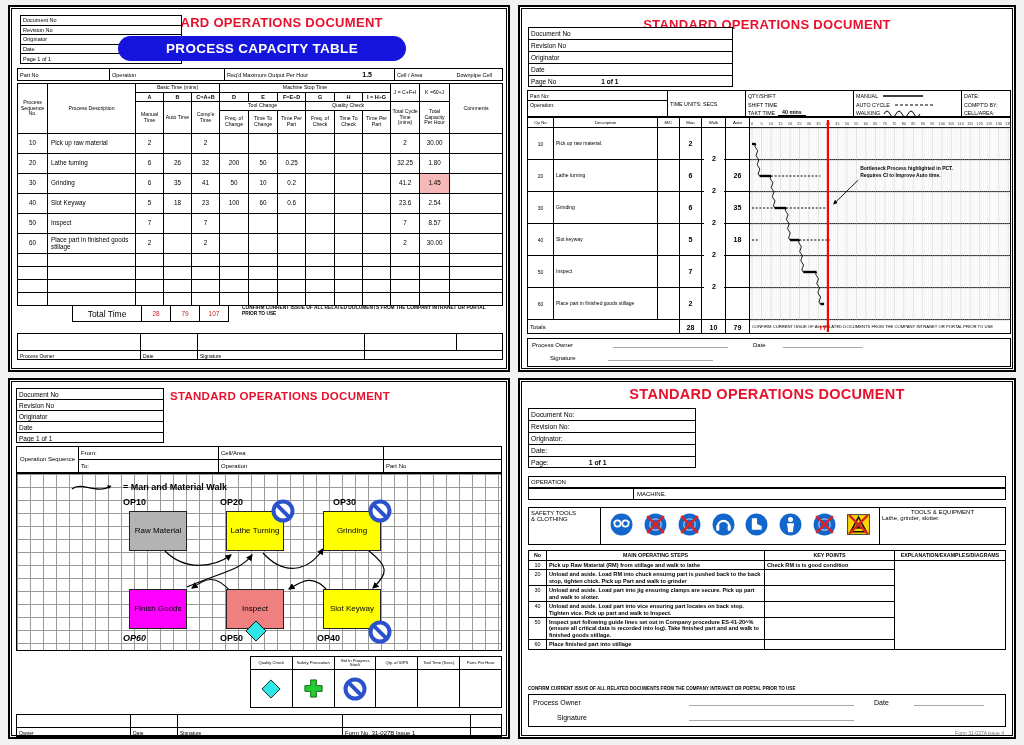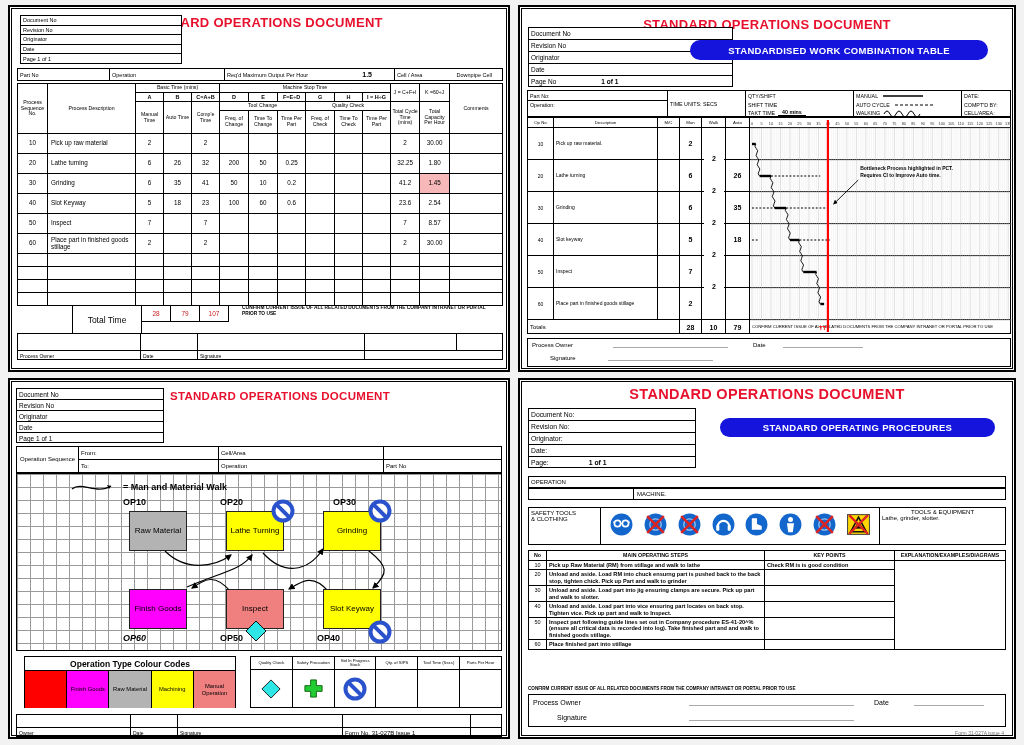--- a/index.html
+++ b/index.html
@@ -19,21 +19,21 @@
 .pct .h2 th{font-size:5.5px;font-weight:bold}
 .pct .h1{height:9px}.pct .h2{height:9px}.pct .h3{height:9px}.pct .h4{height:23px}
 .pct tbody td{font-size:6.3px;height:20px}
 .pct tbody tr.empty td{height:13px}
 .pct td.tl{text-align:left;padding-left:3px}
 .pct td.hl{background:#f6b8b8}
 .meta-row{position:absolute;display:flex;border:1px solid #000;background:#fff;font-size:5.5px;align-items:stretch}
 .meta-row .mcell{border-right:1px solid #000;display:flex;align-items:center;padding:0 2px;overflow:hidden}
 .meta-row .mcell:last-child{border-right:none}
 .pct-total{position:absolute;display:flex}
-.pct-total .lab{border:1px solid #000;width:70px;height:29px;font-size:8.5px;display:flex;align-items:center;justify-content:center}
+.pct-total .lab{border:1px solid #000;width:70px;height:17px;font-size:8.5px;display:flex;align-items:center;justify-content:center}
 .pct-total .val{border:1px solid #000;border-left:none;width:29px;height:17px;font-size:6.5px;color:#cc2222;display:flex;align-items:center;justify-content:center}
 .confirm{position:absolute;font-size:4.8px;font-weight:bold;line-height:1.2;color:#000}
 .sig-grid{position:absolute;border:1px solid #000;background:#fff}
 .sig-grid .sgrow{display:flex}
 .sig-grid .sgcell{border-right:1px solid #000;border-bottom:1px solid #000;font-size:5px;display:flex;align-items:flex-end;padding:1px 2px;overflow:hidden}
 
 .swct-table{position:absolute;border:1px solid #000;background:#fff}
 .srow{display:flex;border-bottom:1px solid #000;position:relative}
 .scell{border-right:1px solid #000;overflow:hidden;display:flex;align-items:center;justify-content:center;font-size:5px}
 .scell:last-child{border-right:none}
@@ -93,20 +93,21 @@
 
 <section class="panel" style="left:8px;top:5px;width:502px;height:367px">
   <div class="red-title abs" style="left:0;width:100%;top:8px;font-size:13px">STANDARD OPERATIONS DOCUMENT</div>
   <div class="info-box" style="left:10px;top:8px;width:162px;height:49px">
     <div class="irow" style="height:9.5px;font-size:5.5px">Document No</div>
     <div class="irow" style="height:9.5px;font-size:5.5px">Revision No</div>
     <div class="irow" style="height:9.5px;font-size:5.5px">Originator</div>
     <div class="irow" style="height:9.5px;font-size:5.5px">Date</div>
     <div class="irow" style="height:9px;font-size:5.5px">Page 1 of 1</div>
   </div>
+  <div class="pill" style="left:108px;top:29px;width:288px;height:25px;font-size:13.5px">PROCESS CAPACITY TABLE</div>
   <div class="meta-row" style="left:7px;top:61px;width:486px;height:13px">
     <div class="mcell" style="width:92px">Part No</div>
     <div class="mcell" style="width:115px">Operation</div>
     <div class="mcell" style="width:170px;border-right:1px solid #000;justify-content:space-between">
       <span>Req'd Maximum Output Per Hour</span>
       <span style="font-weight:bold;font-size:7px;padding-right:20px">1.5</span>
     </div>
     <div class="mcell" style="flex:1;justify-content:space-between">
       <span>Cell / Area</span>
       <span style="padding-right:8px">Downpipe Cell</span>
@@ -360,21 +361,20 @@
   <div class="info-box" style="left:8px;top:20px;width:205px;height:60px">
     <div class="irow" style="height:12px;font-size:6.5px">Document No</div>
     <div class="irow" style="height:12px;font-size:6.5px">Revision No</div>
     <div class="irow" style="height:12px;font-size:6.5px">Originator</div>
     <div class="irow" style="height:12px;font-size:6.5px">Date</div>
     <div class="irow" style="height:11px;font-size:6.5px">
       <span>Page No</span>
       <span style="font-weight:bold;margin-left:45px">1 of 1</span>
     </div>
   </div>
-  <div class="pill" style="left:170px;top:33px;width:298px;height:20px;font-size:9.5px">STANDARDISED WORK COMBINATION TABLE</div>
   <div class="swct-meta" style="left:7px;top:83px;width:484px;height:27px">
     <div class="col" style="width:140px">
       <div class="ln">Part No:</div>
       <div class="ln" style="border-top:1px solid #000;margin:0 -2px;padding:0 2px">Operation:</div>
     </div>
     <div class="col" style="width:78px;display:flex;align-items:center">TIME UNITS: SECS</div>
     <div class="col" style="width:108px">
       <div class="ln">QTY/SHIFT</div>
       <div class="ln">SHIFT TIME</div>
       <div class="ln">
@@ -760,30 +760,20 @@
       <div class="badge" style="left: 228px; top: 146px;"><svg width="22" height="22" viewBox="0 0 22 22">
           <polygon points="11,1 21,11 11,21 1,11" fill="#2ee6e6" stroke="#111" stroke-width="1"></polygon>
         </svg></div>
       <div class="oplabel" style="left: 300px; top: 159px;">OP40</div>
       <div class="station" style="left: 306px; top: 115px; width: 58px; height: 40px; background: rgb(255, 255, 0);">Slot Keyway</div>
       <div class="badge" style="left: 350px; top: 145px;"><svg width="26" height="26" viewBox="0 0 26 26">
           <circle cx="13" cy="13" r="9.5" fill="#fff" stroke="#2a52cc" stroke-width="4"></circle>
           <line x1="6.6" y1="6.6" x2="19.4" y2="19.4" stroke="#2a52cc" stroke-width="4"></line>
         </svg></div>
     </div>
-  <div class="cc-box" style="left:14px;top:276px;width:212px;height:52px">
-    <div class="cc-head">Operation Type Colour Codes</div>
-    <div class="cc-row">
-        <div class="cc-sw" style="flex: 1 1 0%; background: rgb(255, 0, 0);"></div>
-        <div class="cc-sw" style="flex: 1 1 0%; background: rgb(255, 0, 255);">Finish Goods</div>
-        <div class="cc-sw" style="flex: 1 1 0%; background: rgb(179, 179, 179);">Raw Material</div>
-        <div class="cc-sw" style="flex: 1 1 0%; background: rgb(255, 255, 0);">Machining</div>
-        <div class="cc-sw" style="flex: 1 1 0%; background: rgb(240, 128, 128);">Manual Operation</div>
-      </div>
-  </div>
   <div class="sym-box" style="left:240px;top:276px;width:252px;height:52px" id="swl-symbols">
       <div class="sym-col">
         <div class="sym-h">Quality Check</div>
         <div class="sym-i">
           <svg width="20" height="20" viewBox="0 0 22 22">
             <polygon points="11,1 21,11 11,21 1,11" fill="#2ee6e6" stroke="#111" stroke-width="1"></polygon>
           </svg>
         </div>
       </div>
       <div class="sym-col">
@@ -839,21 +829,20 @@
   <div class="info-box" style="left:8px;top:28px;width:168px;height:60px">
     <div class="irow" style="height:12px;font-size:6.8px">Document No:</div>
     <div class="irow" style="height:12px;font-size:6.8px">Revision No:</div>
     <div class="irow" style="height:12px;font-size:6.8px">Originator:</div>
     <div class="irow" style="height:12px;font-size:6.8px">Date:</div>
     <div class="irow" style="height:10px;font-size:6.8px">
       <span>Page:</span>
       <span style="font-weight:bold;margin-left:40px">1 of 1</span>
     </div>
   </div>
-  <div class="pill" style="left:200px;top:38px;width:275px;height:19px;font-size:9.5px">STANDARD OPERATING PROCEDURES</div>
   <div class="sop-row" style="left:8px;top:96px;width:478px;height:12px">OPERATION</div>
   <div class="sop-row" style="left:8px;top:108px;width:478px;height:12px;padding:0">
     <div style="width:105px;height:100%;border-right:1px solid #000"></div>
     <span style="padding-left:3px">MACHINE.</span>
   </div>
   <div class="safety" style="left:8px;top:127px;width:478px;height:38px">
     <div class="slab">SAFETY TOOLS
 &amp; CLOTHING</div>
     <div class="sicons" id="sop-icons">
         <span><svg width="25" height="25" viewBox="0 0 24 24">

